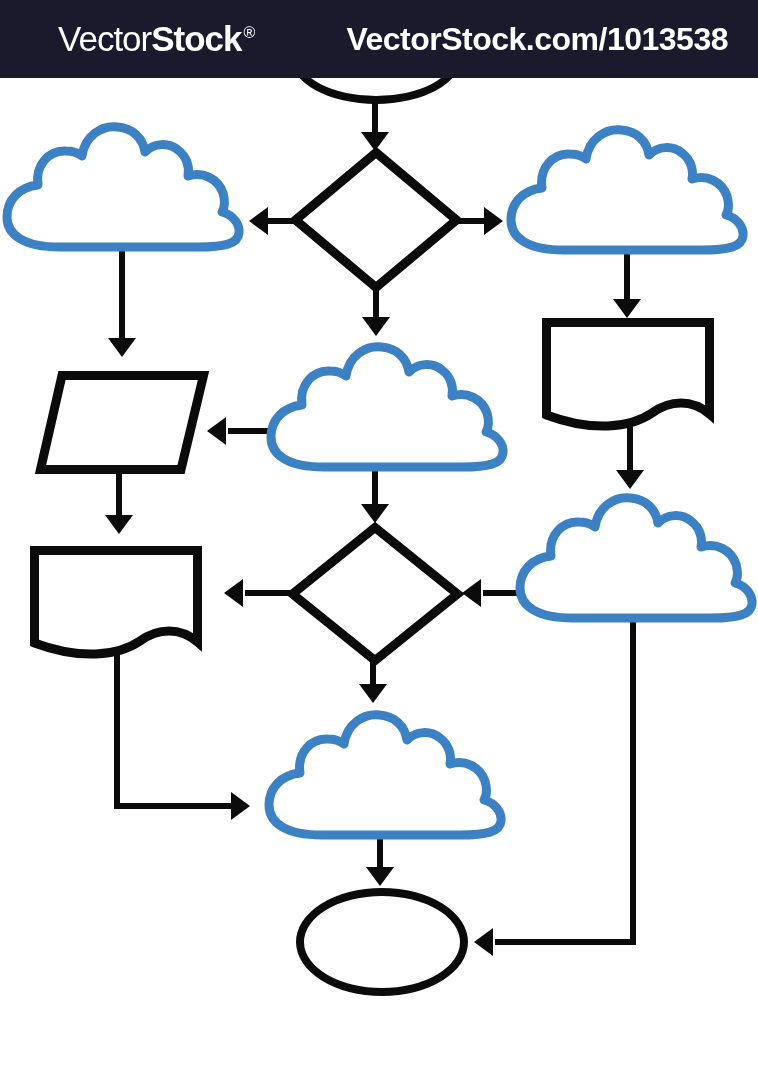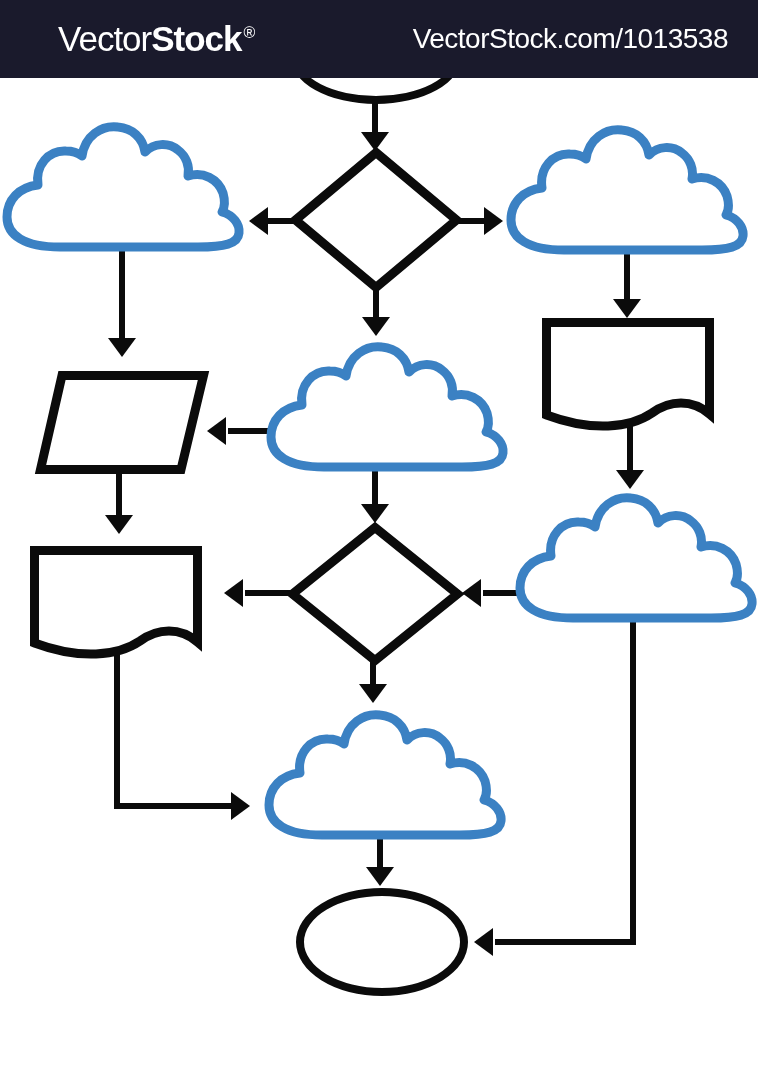--- a/index.html
+++ b/index.html
@@ -18,21 +18,21 @@
   .black-shape{fill:#ffffff;stroke:#0b0b0b;stroke-width:9;stroke-linejoin:miter;}
   #watermark-bar{
     position:absolute;left:0;top:1002;width:758px;height:78px;background:#1a1a2c;
     display:flex;align-items:center;justify-content:space-between;
     padding:0 30px 0 58px;box-sizing:border-box;color:#ffffff;
   }
   #brand{font-size:35px;letter-spacing:-1px;white-space:nowrap;}
   #brand .thin{font-weight:400;}
   #brand .bold{font-weight:700;}
   #brand .reg{font-size:16px;vertical-align:super;font-weight:400;margin-left:2px;}
-  #wm-url{font-size:28px;font-weight:400;letter-spacing:-0.5px;white-space:nowrap;margin-left:32px;}
+  #wm-url{font-size:32px;font-weight:700;letter-spacing:-0.5px;white-space:nowrap;margin-left:32px;}
 </style>
 </head>
 <body>
 
 <div id="canvas">
 
   <svg width="0" height="0" style="position:absolute" aria-hidden="true">
     <defs>
       <path id="cloud-shape" class="cloud-path" d="M 196,124 L 58,124
            C 22,124 5,112 5,94

